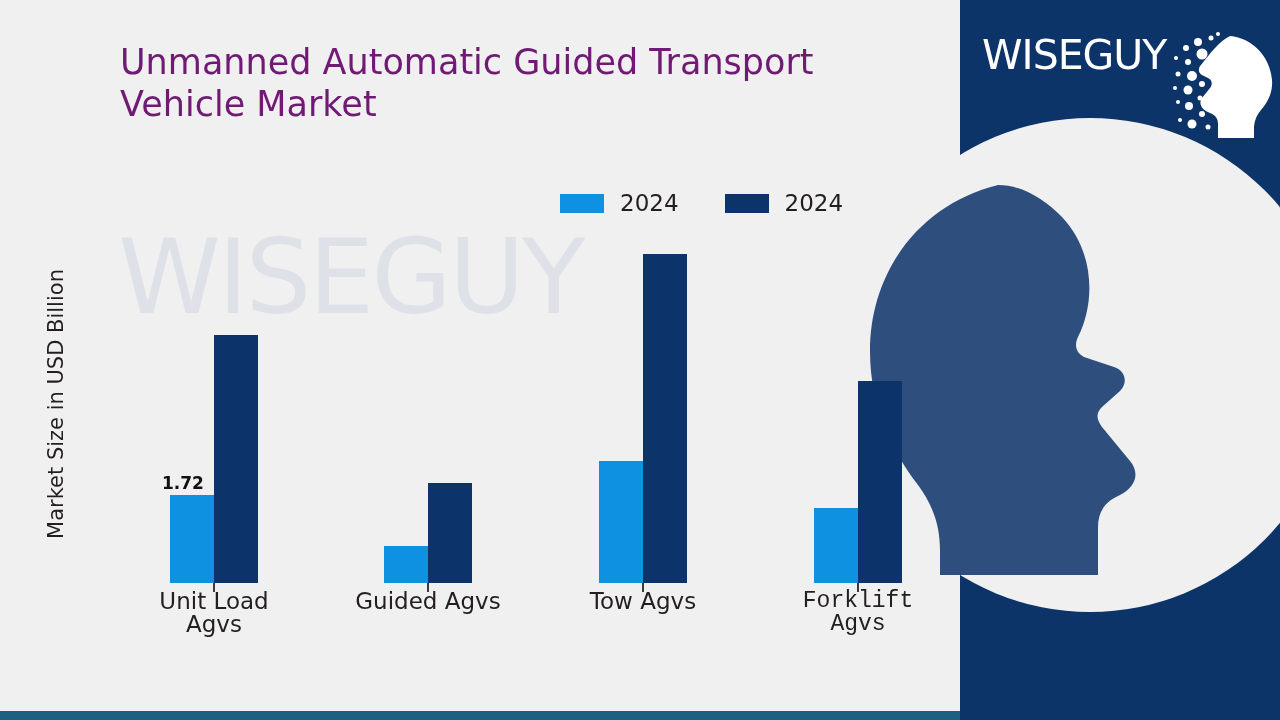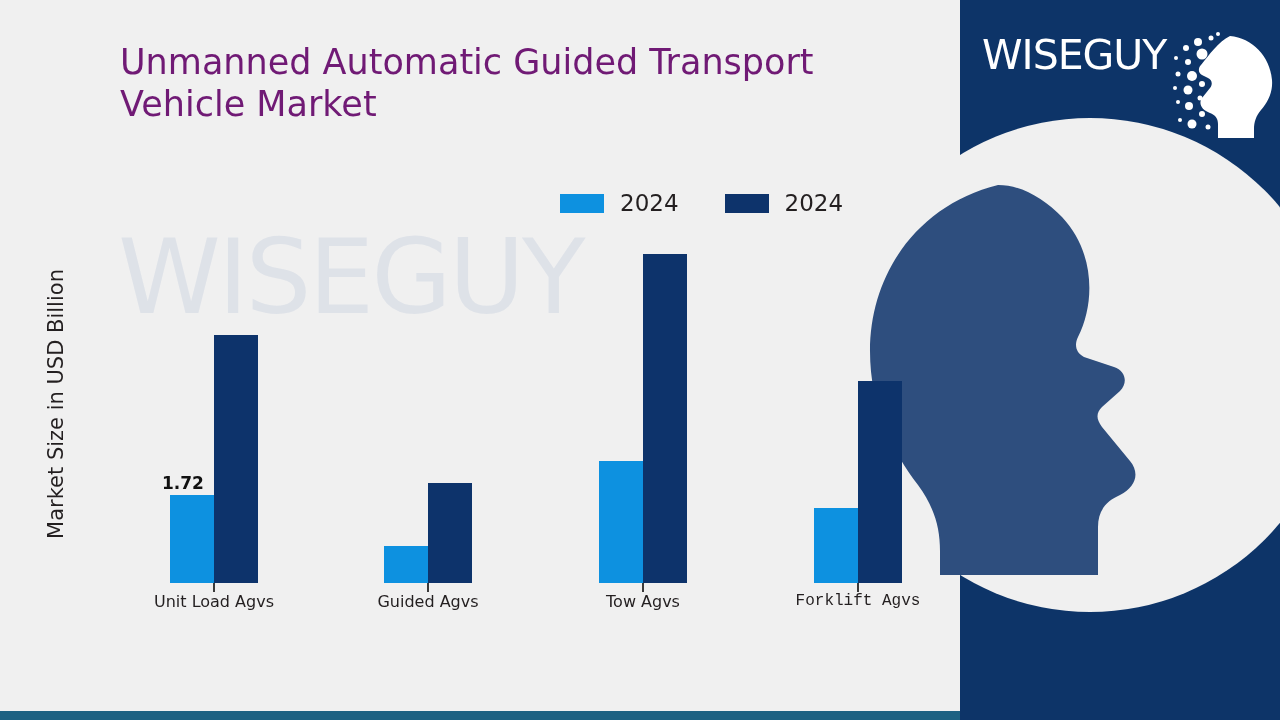--- a/index.html
+++ b/index.html
@@ -77,21 +77,21 @@
 
   .plot { position: absolute; left: 0; top: 0; width: 960px; height: 720px; }
   .bar { position: absolute; bottom: 137px; }
   .bar-2024 { background: #0d91e0; }
   .bar-2032 { background: #0d336b; }
   .tick {
     position: absolute; bottom: 128px; width: 2px; height: 9px; background: #3a3a3a;
   }
   .cat-label {
     position: absolute; top: 590px; width: 160px; text-align: center;
-    font-size: 16px; line-height: 23px; color: #231f20;
+    font-size: 23px; line-height: 23px; color: #231f20;
   }
   .bar-value {
     position: absolute; font-size: 17px; font-weight: bold; color: #111;
     white-space: nowrap;
     text-align: center;
   }
 
   
   .bottom-strip {
     position: absolute; left: 0; top: 711px; width: 960px; height: 9px;

